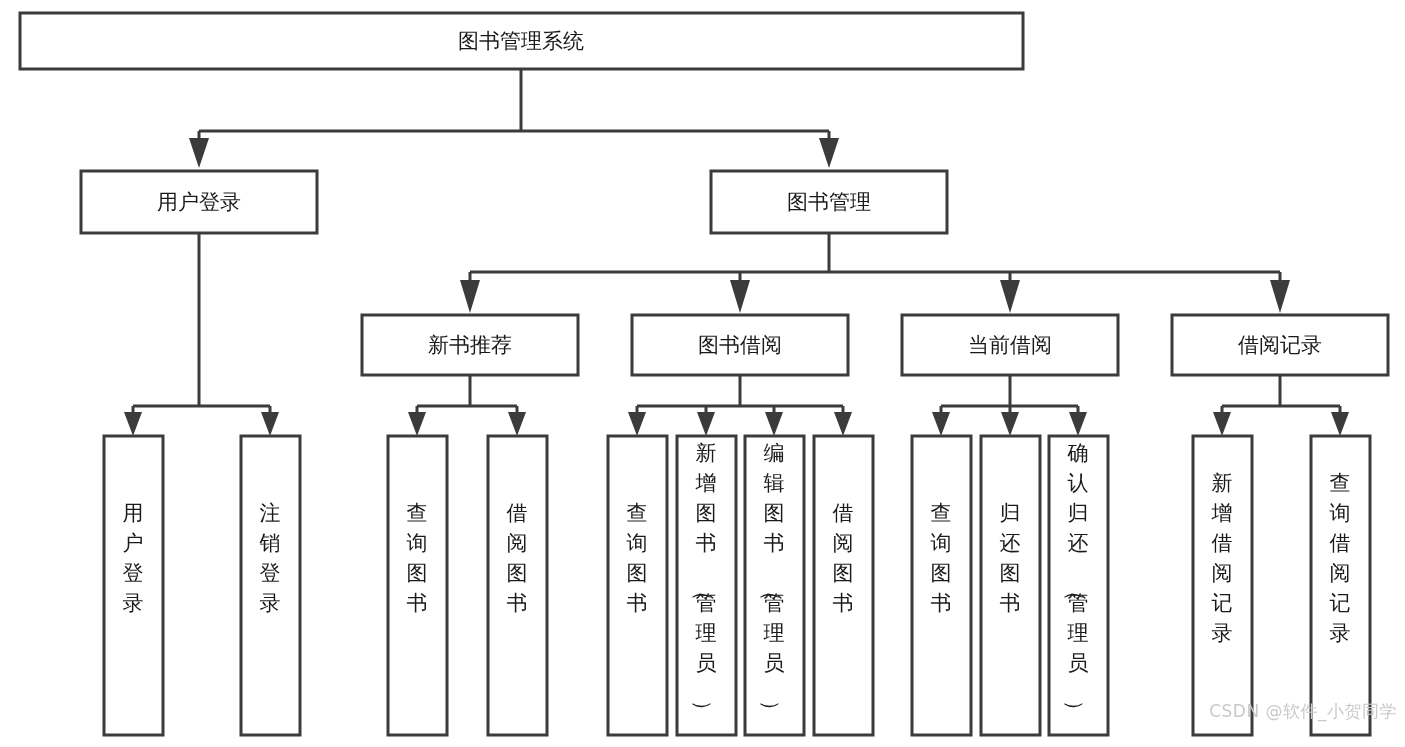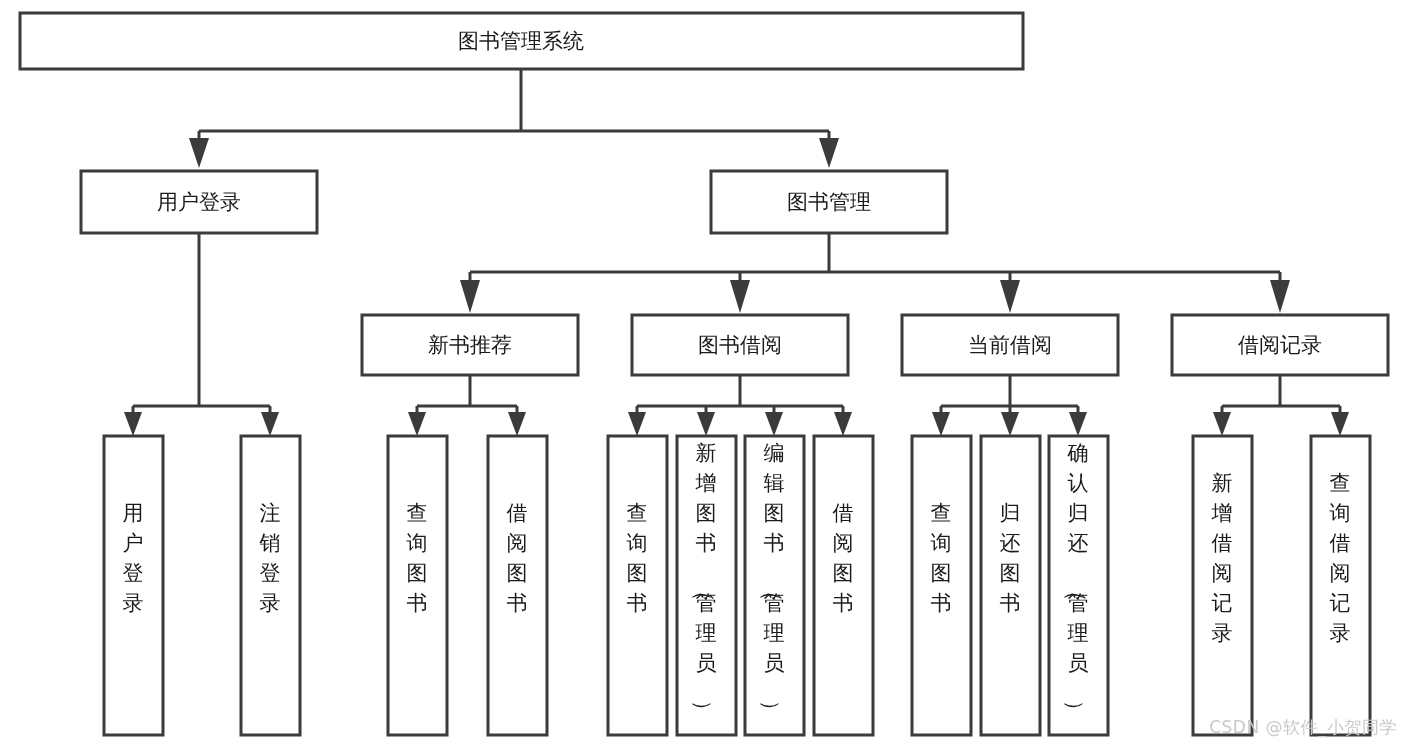--- a/index.html
+++ b/index.html
@@ -47,21 +47,21 @@
     stroke-width: 3;
     fill: none;
   }
   .arrow-head {
     fill: #3b3b3b;
     stroke: none;
   }
   .watermark {
     position: absolute;
     right: 8px;
-    bottom: 8px;
+    bottom: 24px;
     font-family: "DejaVu Sans", "Liberation Sans", sans-serif;
     font-size: 17px;
     color: #c9c9c9;
     letter-spacing: 0.5px;
     white-space: nowrap;
     user-select: none;
   }
 </style>
 </head>
 <body>

